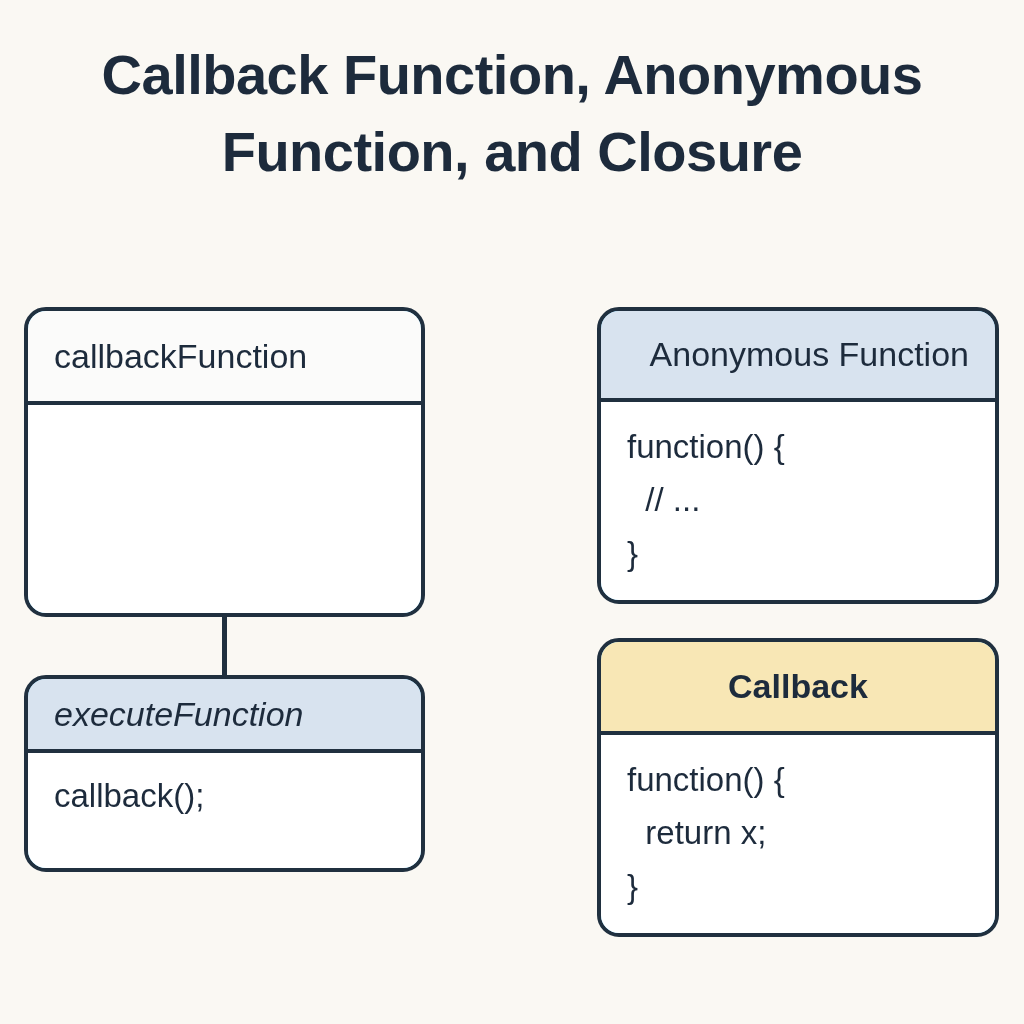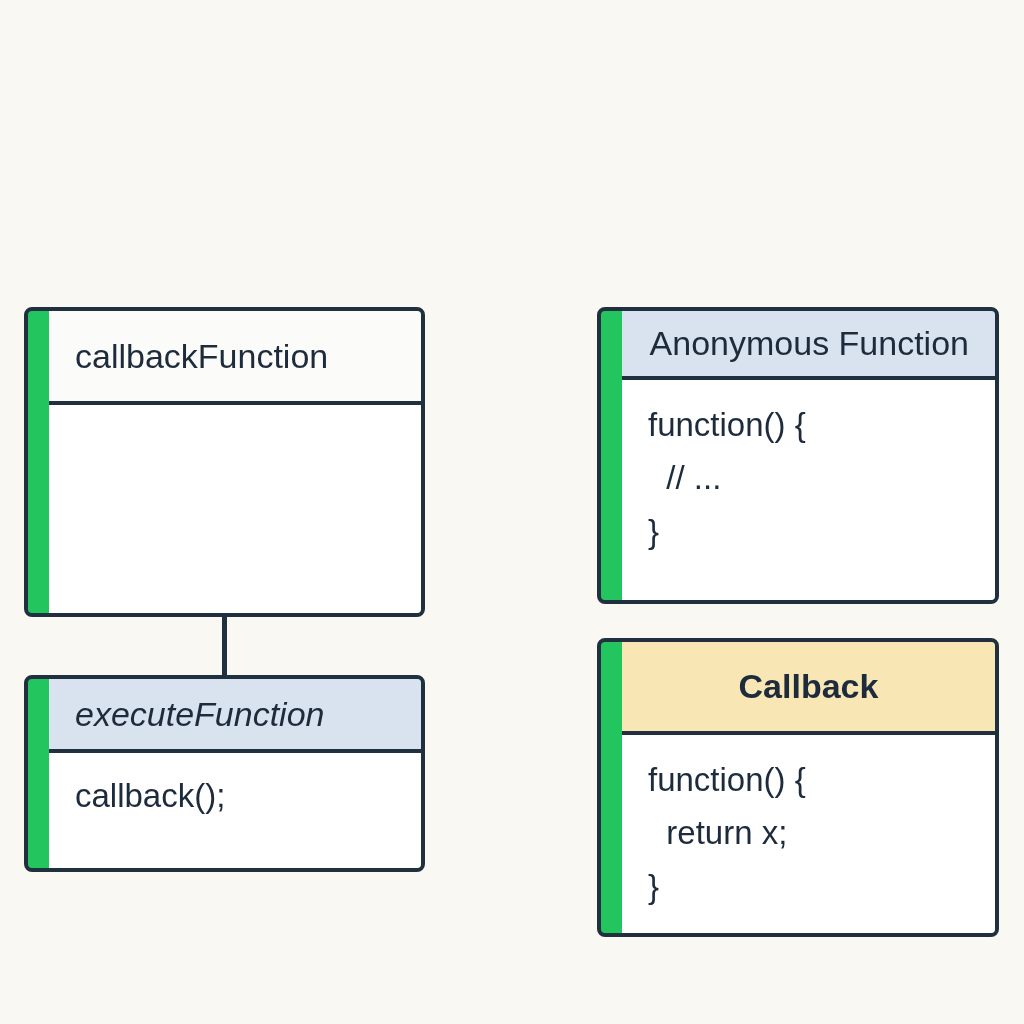--- a/index.html
+++ b/index.html
@@ -34,24 +34,23 @@
     letter-spacing: -0.5px;
     padding: 0 70px;
     box-sizing: border-box;
   }
 
   
   .card {
     position: absolute;
     box-sizing: border-box;
     border: 4px solid #20303f;
-    border-radius: 8px;
-    background: #22c55e;
+    border-radius: 22px;
+    background: #7dd3fc;
     overflow: hidden;
-    padding-left: 21px;
   }
   .card-header {
     box-sizing: border-box;
     border-bottom: 4px solid #20303f;
     display: flex;
     align-items: center;
     color: #1d2b3c;
     font-size: 34px;
     font-weight: normal;
     padding: 0 26px;
@@ -86,21 +85,21 @@
 
   #card-execute {
     left: 24px;  top: 675px;  width: 401px;  height: 197px;
   }
   #card-execute .card-header { height: 74px; font-style: italic; }
   #card-execute .code { padding-top: 16px; }
 
   #card-anonymous {
     left: 597px; top: 307px;  width: 402px;  height: 297px;
   }
-  #card-anonymous .card-header { height: 69px; }
+  #card-anonymous .card-header { height: 91px; }
 
   #card-closure {
     left: 597px; top: 638px;  width: 402px;  height: 299px;
   }
   #card-closure .card-header { height: 93px; }
 
   
   #connector {
     position: absolute;
     left: 222px;
@@ -108,20 +107,21 @@
     width: 5px;
     height: 66px;
     background: #20303f;
   }
 </style>
 </head>
 <body>
 
 <div id="canvas">
 
+  <div id="title">Callback Function, Anonymous Function, and Closure</div>
 
   <div class="card" id="card-callback">
     <div class="card-header hdr-plain hdr-left">callbackFunction</div>
     <div class="card-body">
       
     </div>
   </div>
 
   <div id="connector"></div>
 

